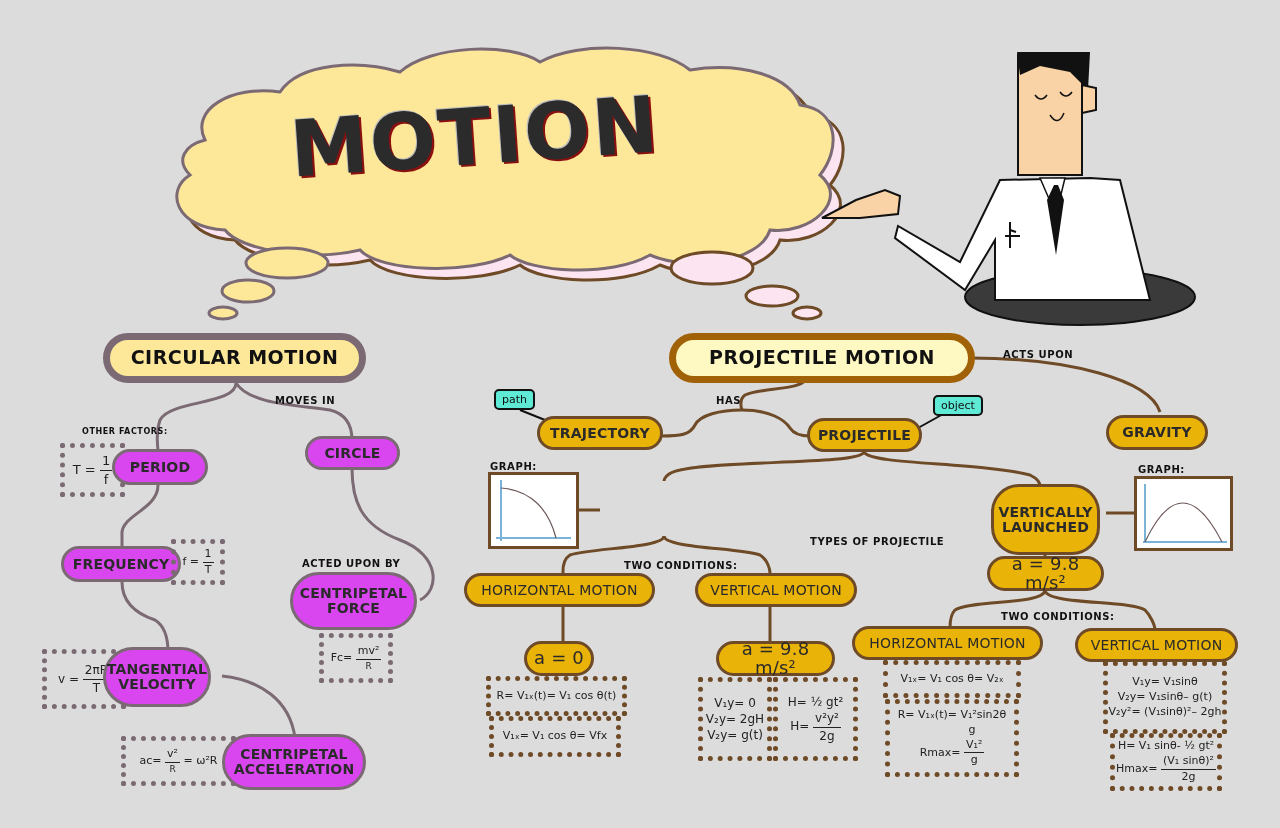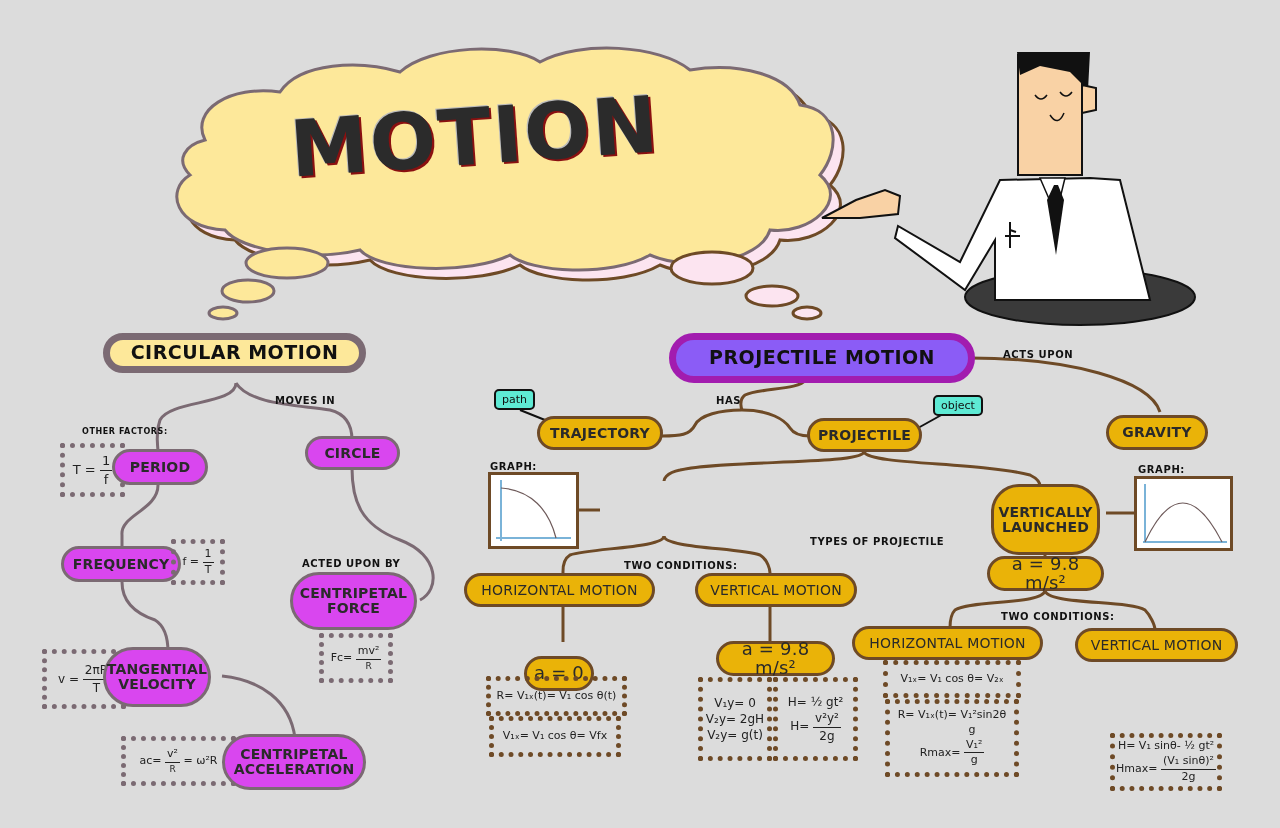--- a/index.html
+++ b/index.html
@@ -6,21 +6,21 @@
   body { width:1280px; height:828px; background:#dcdcdc; position:relative; overflow:hidden;
          font-family:"DejaVu Sans", "Liberation Sans", sans-serif; }
   #stage { position:absolute; left:0; top:0; width:1280px; height:828px; }
   svg.lines { position:absolute; left:0; top:0; width:1280px; height:828px; }
   .node { position:absolute; box-sizing:border-box; display:flex; align-items:center; justify-content:center;
           text-align:center; border-radius:999px; color:#2a2a2a; font-weight:bold; line-height:1.05;
           text-transform:uppercase; letter-spacing:0.2px; }
   .circ { background:#d946ef; border:3px solid #7b6a73; }
   .proj { background:#eab308; border:3px solid #6e4a26; }
   .root-c { background:#fde89a; border:7px solid #7b6a73; font-size:19px; font-weight:900; color:#111; letter-spacing:0.5px; }
-  .root-p { background:#8b5cf6; border:7px solid #a21caf; font-size:19px; font-weight:900; color:#111; letter-spacing:0.5px; }
+  .root-p { background:#fef9c3; border:7px solid #a16207; font-size:19px; font-weight:900; color:#111; letter-spacing:0.5px; }
   .n14 { font-size:14px; }
   .n18 { font-size:18px; text-transform:none; font-weight:normal; }
   .label { position:absolute; font-size:10px; font-weight:bold; color:#111; letter-spacing:0.6px; text-transform:uppercase; white-space:nowrap; }
   .fbox { position:absolute; box-sizing:border-box; display:flex; flex-direction:column; align-items:center; justify-content:center;
           font-size:11px; color:#222; line-height:1.35; text-align:center; }
   .dot-c { border:5px dotted #7b6a73; }
   .dot-p { border:5px dotted #6e4a26; }
   .frac { display:inline-flex; flex-direction:column; align-items:center; vertical-align:middle; }
   .frac .num { border-bottom:1.5px solid #222; padding:0 2px; }
   .bubble { position:absolute; background:#5eead4; border:2px solid #111; border-radius:5px; font-size:11px; padding:2px 6px; color:#111; }
@@ -85,21 +85,21 @@
       <path d="M1045,590 C1045,605 1130,600 1145,610 C1150,615 1155,625 1155,630"></path>
       <path d="M578,510 L600,510"></path>
       <path d="M1106,513 L1135,513"></path>
       <path d="M520,410 L545,420" stroke="#111" stroke-width="2"></path>
       <path d="M945,413 L918,428" stroke="#111" stroke-width="2"></path>
     </g>
   </svg>
 
   <div class="title-text" style="left:290px; top:92px;">MOTION</div>
 
-  <div class="node root-c" style="left:103px; top:333px; width:263px; height:40px;">CIRCULAR MOTION</div>
+  <div class="node root-c" style="left:103px; top:333px; width:263px; height:50px;">CIRCULAR MOTION</div>
   <div class="label" style="left:275px; top:395px;">MOVES IN</div>
   <div class="label" style="left:82px; top:427px; font-size:8px;">OTHER FACTORS:</div>
 
   <div class="fbox dot-c" style="left:60px; top:443px; width:65px; height:54px; flex-direction:row; font-size:13px;">
     <span>T =</span>&nbsp;
     <span class="frac">
         <span class="num">1</span>
         <span>f</span>
       </span>
   </div>
@@ -165,21 +165,21 @@
       <line x1="10" y1="5" x2="10" y2="66" stroke="#7ab3d8" stroke-width="2"></line>
       <line x1="5" y1="63" x2="80" y2="63" stroke="#7ab3d8" stroke-width="2"></line>
       <path d="M10,13 C40,15 58,35 65,63" stroke="#6e5a5a" stroke-width="1.2" fill="none"></path>
     </svg>
   </div>
   <div class="label" style="left:624px; top:560px;">TWO CONDITIONS:</div>
 
   <div class="node proj n14" style="left:464px; top:573px; width:191px; height:34px; font-weight:normal;">HORIZONTAL MOTION</div>
   <div class="node proj n14" style="left:695px; top:573px; width:162px; height:34px; font-weight:normal;">VERTICAL MOTION</div>
 
-  <div class="node proj n18" style="left:524px; top:641px; width:70px; height:35px;margin-top:15px;">a = 0</div>
+  <div class="node proj n18" style="left:524px; top:641px; width:70px; height:35px;">a = 0</div>
   <div class="node proj n18" style="left:716px; top:641px; width:119px; height:35px;">a = 9.8 m/s²</div>
 
   <div class="fbox dot-p" style="left:486px; top:676px; width:141px; height:40px;">R= V₁ₓ(t)= V₁ cos θ(t)</div>
   <div class="fbox dot-p" style="left:489px; top:716px; width:132px; height:41px;">V₁ₓ= V₁ cos θ= Vfx</div>
 
   <div class="fbox dot-p" style="left:698px; top:677px; width:74px; height:84px; font-size:12px;">
     <span>V₁y= 0</span>
     <span>V₂y= 2gH</span>
     <span>V₂y= g(t)</span>
   </div>
@@ -211,20 +211,25 @@
   <div class="fbox dot-p" style="left:885px; top:699px; width:134px; height:78px;">
     <span>R= V₁ₓ(t)= V₁²sin2θ</span>
     <span style="margin-left:40px;">g</span>
     <span><span>Rmax=</span>
       <span class="frac">
           <span class="num">V₁²</span>
           <span>g</span>
         </span></span>
   </div>
 
+  <div class="fbox dot-p" style="left:1103px; top:661px; width:124px; height:73px;">
+    <span>V₁y= V₁sinθ</span>
+    <span>V₂y= V₁sinθ– g(t)</span>
+    <span>V₂y²= (V₁sinθ)²– 2gh</span>
+  </div>
   <div class="fbox dot-p" style="left:1110px; top:733px; width:112px; height:58px;">
     <span>H= V₁ sinθ- ½ gt²</span>
     <span><span>Hmax=</span>
       <span class="frac">
           <span class="num">(V₁ sinθ)²</span>
           <span>2g</span>
         </span></span>
   </div>
 
 </div>

